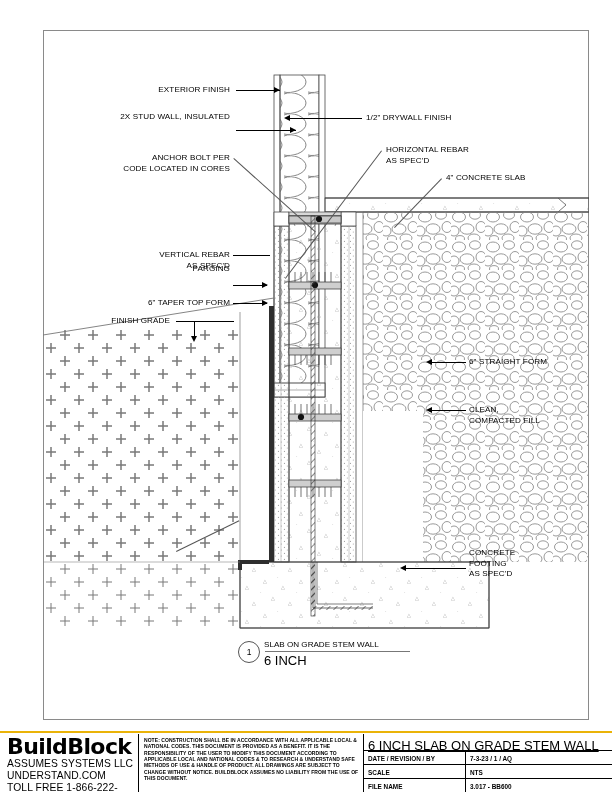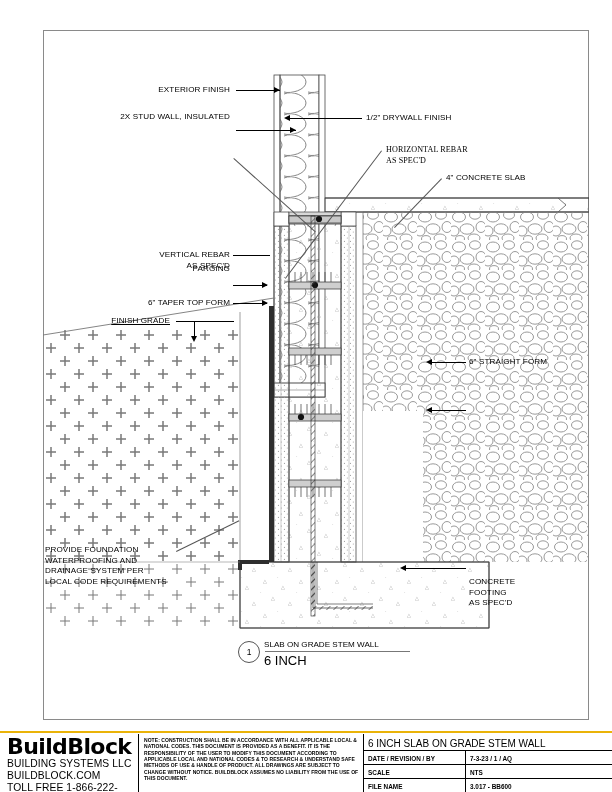--- a/index.html
+++ b/index.html
@@ -36,21 +36,21 @@
   .tb-logo .bb{font-family:"DejaVu Sans", sans-serif;font-weight:bold;
       font-size:22px;letter-spacing:-0.6px;line-height:22px;margin:1px 0 0 3px;}
   .tb-logo .ln{font-size:10.3px;line-height:12.2px;margin-left:3px;letter-spacing:.1px;}
   .tb-note{position:absolute;left:138px;top:1px;width:226px;height:59px;
       border-left:1px solid #000;border-right:1px solid #000;box-sizing:border-box;
       padding:3px 4px 0 5px;font-size:5.0px;line-height:6.35px;font-weight:bold;
       letter-spacing:.06px;}
   .tb-right{position:absolute;left:364px;top:1px;width:248px;height:59px;}
   .tb-title{position:absolute;left:0;top:0;width:248px;height:17px;
       border-bottom:1px solid #000;box-sizing:border-box;
-      font-size:10px;padding:4px 0 0 4px;}
+      font-size:13px;padding:4px 0 0 4px;text-decoration:underline;}
   .tb-row{position:absolute;left:0;width:248px;height:14px;
       border-bottom:1px solid #000;box-sizing:border-box;font-size:6.4px;font-weight:bold;}
   .tb-row .k{position:absolute;left:4px;top:4px;}
   .tb-row .v{position:absolute;left:106px;top:4px;}
   .tb-row .sep{position:absolute;left:101px;top:0;width:1px;height:14px;background:#000;}
   .r1{top:17px;} .r2{top:31px;} .r3{top:45px;border-bottom:none;}
 
   
   .callout{position:absolute;left:238px;top:637px;}
   .cal-circ{position:absolute;left:0;top:4px;width:22px;height:22px;
@@ -215,83 +215,83 @@
   </svg>
 
   <div class="lbl r" style="left:60px;top:85px;width:170px;">EXTERIOR FINISH</div>
   <div class="lead" style="left:236px;top:90px;width:44px;"></div>
   <div class="arw right" style="left:274px;top:87px;"></div>
 
   <div class="lbl r" style="left:40px;top:112px;width:190px;">2X STUD WALL, INSULATED</div>
   <div class="lead" style="left:236px;top:130px;width:60px;"></div>
   <div class="arw right" style="left:290px;top:127px;"></div>
 
+  <div class="lbl r" style="left:40px;top:153px;width:190px;">ANCHOR BOLT PER
+CODE LOCATED IN CORES</div>
   <div class="diag" style="left:234px;top:158px;width:110px;transform:rotate(42deg);"></div>
 
   <div class="lbl r" style="left:60px;top:250px;width:170px;">VERTICAL REBAR
 AS SPEC'D</div>
   <div class="lead" style="left:233px;top:255px;width:37px;"></div>
 
   <div class="lbl r" style="left:60px;top:264px;width:170px;">PARGING</div>
   <div class="lead" style="left:233px;top:285px;width:34px;"></div>
   <div class="arw right" style="left:262px;top:282px;"></div>
 
   <div class="lbl r" style="left:60px;top:298px;width:170px;">6" TAPER TOP FORM</div>
   <div class="lead" style="left:233px;top:303px;width:34px;"></div>
   <div class="arw right" style="left:262px;top:300px;"></div>
 
-  <div class="lbl r" style="left:60px;top:316px;width:110px;text-decoration:underline;">FINISH GRADE</div>
+  <div class="lbl r" style="left:60px;top:316px;width:110px;">FINISH GRADE</div>
   <div class="lead" style="left:176px;top:321px;width:58px;"></div>
   <div class="leadv" style="left:194px;top:321px;height:18px;"></div>
   <div class="arw down" style="left:191px;top:336px;"></div>
 
-  <div class="lbl l" style="left:45px;top:545px;width:200px;">PROVIDE FOUNDATION
-WATERPROOFING AND
-DRAINAGE SYSTEM PER
-LOCAL CODE REQUIREMENTS</div>
   <div class="diag" style="left:176px;top:551px;width:70px;transform:rotate(-26deg);"></div>
 
   <div class="lbl l" style="left:366px;top:113px;width:200px;">1/2" DRYWALL FINISH</div>
   <div class="lead" style="left:288px;top:118px;width:74px;"></div>
   <div class="arw left" style="left:284px;top:115px;"></div>
 
-  <div class="lbl l" style="left:386px;top:145px;width:200px;font-family:Liberation Serif, serif;">HORIZONTAL REBAR
+  <div class="lbl l" style="left:386px;top:145px;width:200px;">HORIZONTAL REBAR
 AS SPEC'D</div>
   <div class="diag" style="left:382px;top:151px;width:160px;transform:rotate(127deg);"></div>
 
   <div class="lbl l" style="left:446px;top:173px;width:160px;">4" CONCRETE SLAB</div>
   <div class="diag" style="left:442px;top:179px;width:68px;transform:rotate(134deg);"></div>
 
   <div class="lbl l" style="left:469px;top:357px;width:140px;">6" STRAIGHT FORM</div>
   <div class="lead" style="left:430px;top:362px;width:36px;"></div>
   <div class="arw left" style="left:426px;top:359px;"></div>
 
+  <div class="lbl l" style="left:469px;top:405px;width:140px;">CLEAN,
+COMPACTED FILL</div>
   <div class="lead" style="left:430px;top:410px;width:36px;"></div>
   <div class="arw left" style="left:426px;top:407px;"></div>
 
-  <div class="lbl l" style="left:469px;top:577px;width:140px;">CONCRETE
+  <div class="lbl l" style="left:469px;top:548px;width:140px;">CONCRETE
 FOOTING
 AS SPEC'D</div>
   <div class="lead" style="left:404px;top:568px;width:62px;"></div>
   <div class="arw left" style="left:400px;top:565px;"></div>
 
   <div class="callout">
     <div class="cal-circ"></div>
     <div class="cal-num">1</div>
     <div class="cal-l1">SLAB ON GRADE STEM WALL</div>
     <div class="cal-rule2"></div>
     <div class="cal-l2">6 INCH</div>
   </div>
 
   <div class="tb">
 
     <div class="tb-logo">
       <div class="bb">BuildBlock</div>
-      <div class="ln">BUILDING SYSTEMS LLC</div>
-      <div class="ln">BUILDBLOCK.COM</div>
+      <div class="ln">ASSUMES SYSTEMS LLC</div>
+      <div class="ln">UNDERSTAND.COM</div>
       <div class="ln">TOLL FREE 1-866-222-2575</div>
     </div>
 
     <div class="tb-note">NOTE: CONSTRUCTION SHALL BE IN ACCORDANCE WITH ALL APPLICABLE LOCAL &amp; NATIONAL CODES. THIS DOCUMENT IS PROVIDED AS A BENEFIT. IT IS THE RESPONSIBILITY OF THE USER TO MODIFY THIS DOCUMENT ACCORDING TO APPLICABLE LOCAL AND NATIONAL CODES &amp; TO RESEARCH &amp; UNDERSTAND SAFE METHODS OF USE &amp; HANDLE OF PRODUCT. ALL DRAWINGS ARE SUBJECT TO CHANGE WITHOUT NOTICE. BUILDBLOCK ASSUMES NO LIABILITY FROM THE USE OF THIS DOCUMENT.</div>
 
     <div class="tb-right">
       <div class="tb-title">6 INCH SLAB ON GRADE STEM WALL</div>
 
       <div class="tb-row r1">
         <span class="k">DATE / REVISION / BY</span>

